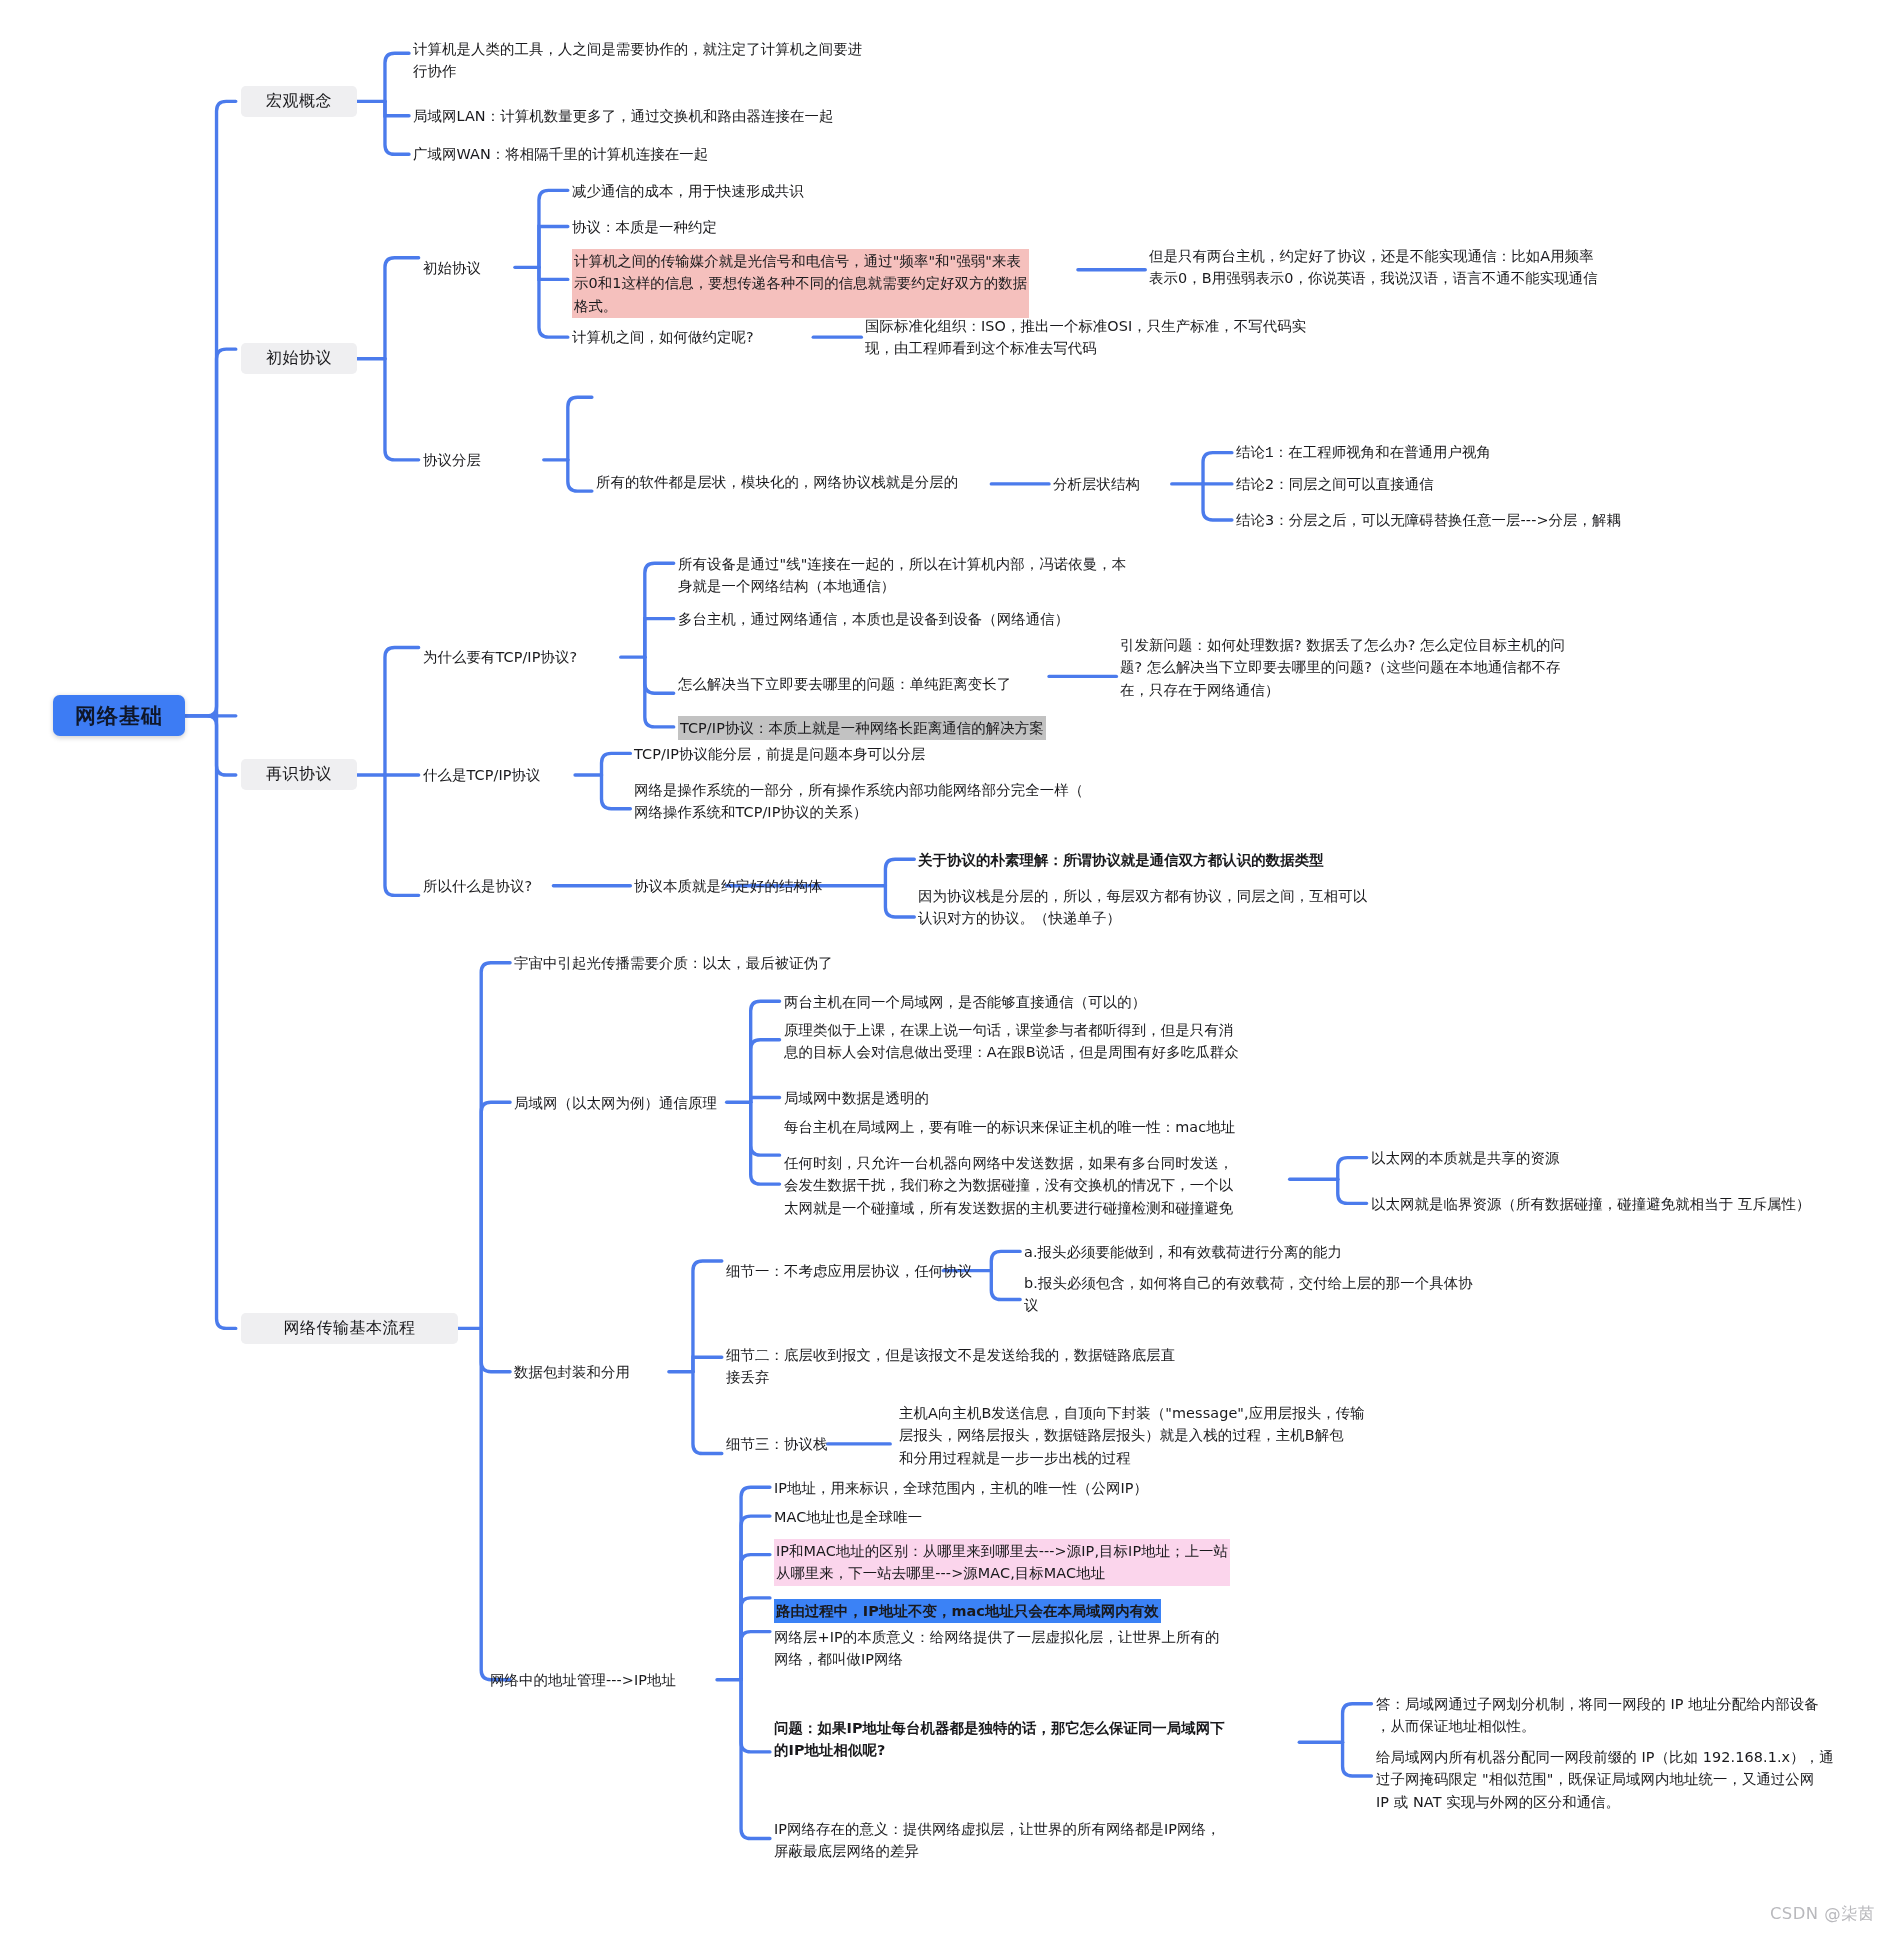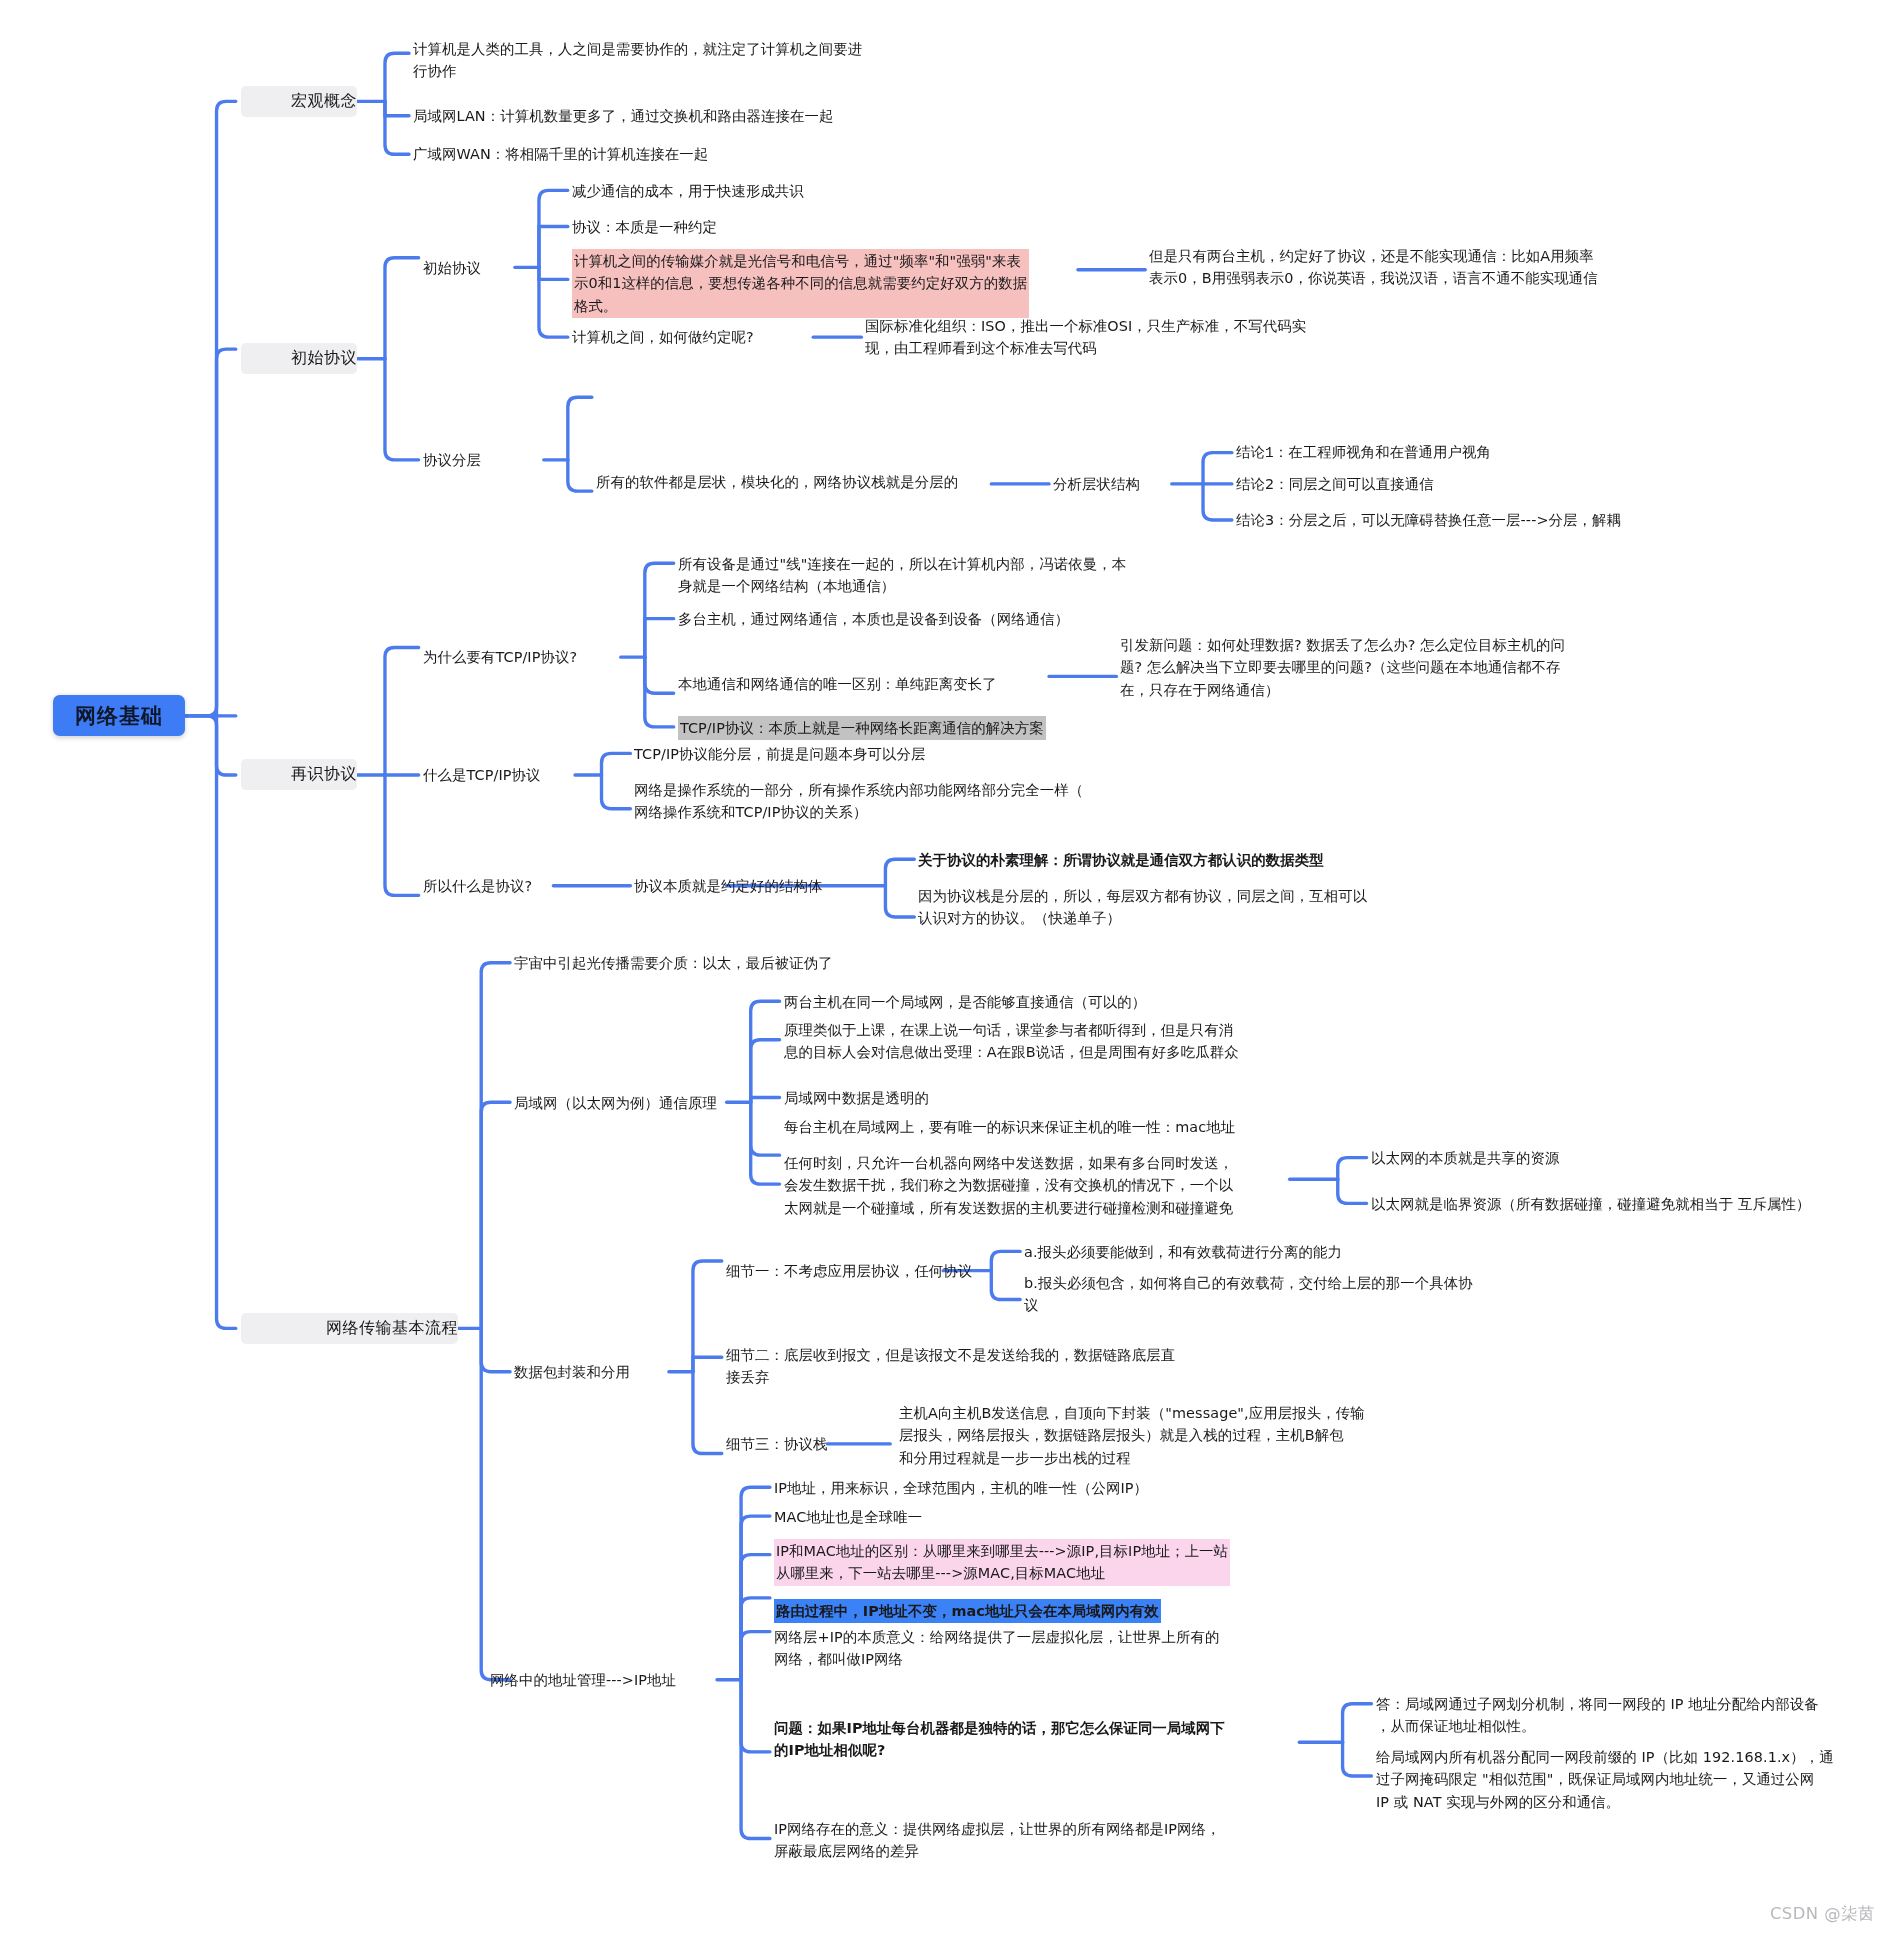--- a/index.html
+++ b/index.html
@@ -32,21 +32,21 @@
     box-shadow:0 1.9px 4.8px rgba(0,0,0,.18);
     display:flex; align-items:center; justify-content:center;
   }
   .root .txt { color:#0f172a; font-size:21px; font-weight:600; letter-spacing:1px; }
 
   
   .pill {
     position:absolute;
     background:#efeff1;
     border-radius:4.8px;
-    display:flex; align-items:center; justify-content:flex-end;
+    display:flex; align-items:center; justify-content:center;
   }
   .pill .txt { font-size:16px; color:#19191c; letter-spacing:0.5px; }
 
   .hl-pink { background:#f5c0bd; padding:1px 1.9px; box-decoration-break:clone; -webkit-box-decoration-break:clone; }
   .hl-gray { background:#c2c2c2; padding:1px 1.9px; box-decoration-break:clone; -webkit-box-decoration-break:clone; }
   .hl-lightpink { background:#fbd5ec; padding:1px 1.9px; box-decoration-break:clone; -webkit-box-decoration-break:clone; }
   .hl-yellow { background:#3b82f6; padding:1px 1.9px; box-decoration-break:clone; -webkit-box-decoration-break:clone; }
   .bold { font-weight:700; }
 
   .watermark {
@@ -237,21 +237,21 @@
     <span class="txt">为什么要有TCP/IP协议?</span>
   </div>
   <div class="node" style="left:678px; top:553px; width:520px;">
     <span class="txt">所有设备是通过"线"连接在一起的，所以在计算机内部，冯诺依曼，本
 身就是一个网络结构（本地通信）</span>
   </div>
   <div class="node" style="left:678px; top:608px; width:520px;">
     <span class="txt">多台主机，通过网络通信，本质也是设备到设备（网络通信）</span>
   </div>
   <div class="node" style="left:678px; top:673px; width:385px;">
-    <span class="txt">本地通信和网络通信的唯一区别：单纯距离变长了</span>
+    <span class="txt">怎么解决当下立即要去哪里的问题：单纯距离变长了</span>
   </div>
   <div class="node" style="left:1120px; top:634px; width:539px;">
     <span class="txt">引发新问题：如何处理数据? 数据丢了怎么办? 怎么定位目标主机的问
 题? 怎么解决当下立即要去哪里的问题?（这些问题在本地通信都不存
 在，只存在于网络通信）</span>
   </div>
   <div class="node" style="left:678px; top:716px; width:424px;">
     <span class="txt hl-gray">TCP/IP协议：本质上就是一种网络长距离通信的解决方案</span>
   </div>
 

